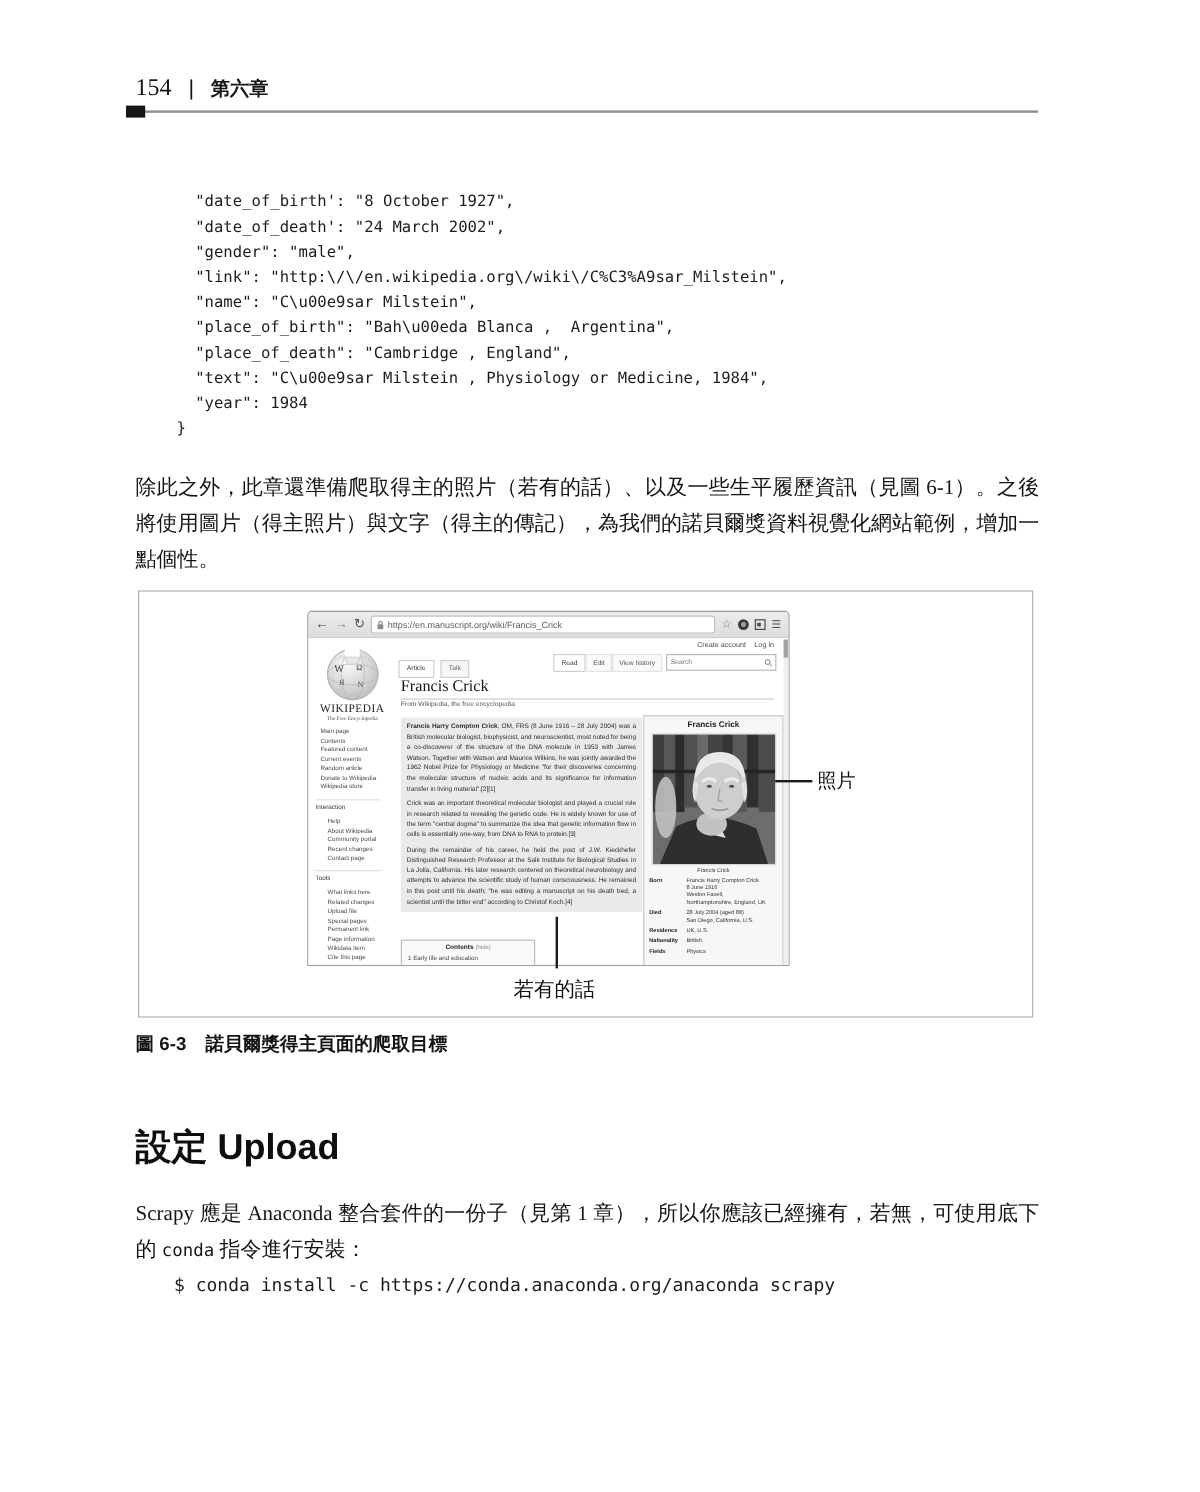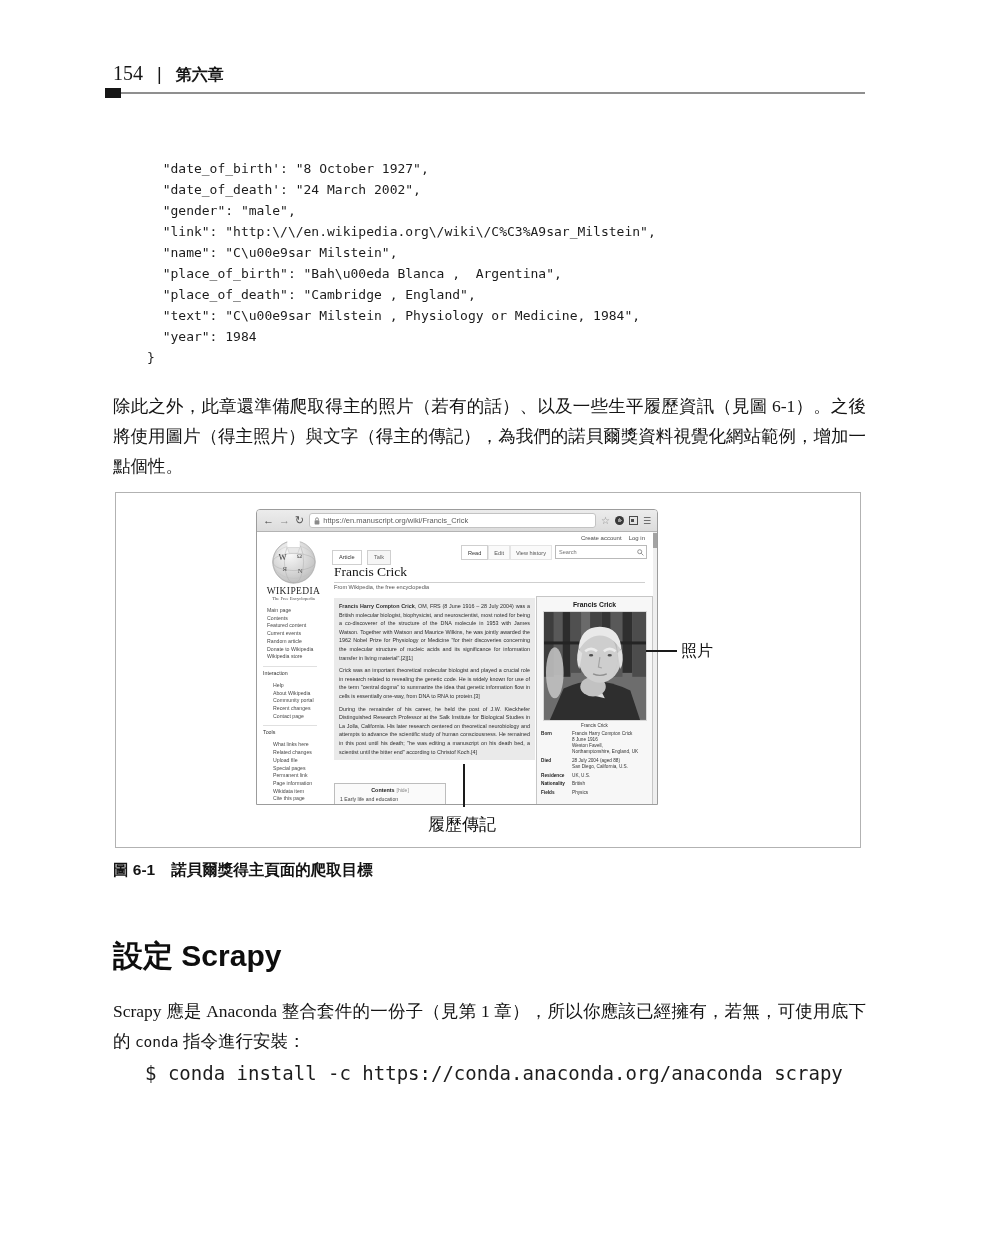--- a/index.html
+++ b/index.html
@@ -146,21 +146,21 @@
 
   
   .section-heading {
     position:absolute; left:113px; top:936px;
     font-family:"Liberation Sans","DejaVu Sans",sans-serif; font-weight:bold;
     font-size:30px; color:#0e0e0e;
   }
   .command-line {
     position:absolute; left:145px; top:1062px;
     font-family:"DejaVu Sans Mono","Liberation Mono",monospace;
-    font-size:19px; color:#1c1c1c; white-space:pre;
+    font-size:15px; color:#1c1c1c; white-space:pre;
   }
 </style>
 </head>
 <body>
 
 <div class="page">
 
   <div class="page-header">
     <span class="folio-square"></span>
     <span class="page-num">154</span>
@@ -352,26 +352,26 @@
 
         <div class="scrollbar">
             <span class="thumb"></span>
           </div>
       </div>
     </div>
 
     <div class="callout-photo-line"></div>
     <div class="callout-photo-label">照片</div>
     <div class="callout-bio-line"></div>
-    <div class="callout-bio-label">履歷傳記</div>
+    <div class="callout-bio-label">若有的話</div>
   </div>
 
   <div class="fig-caption">
-    <span class="cap-label">圖 6-1</span><span>諾貝爾獎得主頁面的爬取目標</span>
+    <span class="cap-label">圖 6-3</span><span>諾貝爾獎得主頁面的爬取目標</span>
   </div>
 
-  <h2 class="section-heading">設定 Scrapy</h2>
+  <h2 class="section-heading">設定 Upload</h2>
 
   <p class="body-para para-2"><span>Scrapy 應是 Anaconda 整合套件的一份子（見第 1 章），所以你應該已經擁有，若無，可使用底下的 </span><span class="inline-code">conda</span><span> 指令進行安裝：</span></p>
 
   <div class="command-line">$ conda install -c https://conda.anaconda.org/anaconda scrapy</div>
 
 </div>
 
 </body></html>

